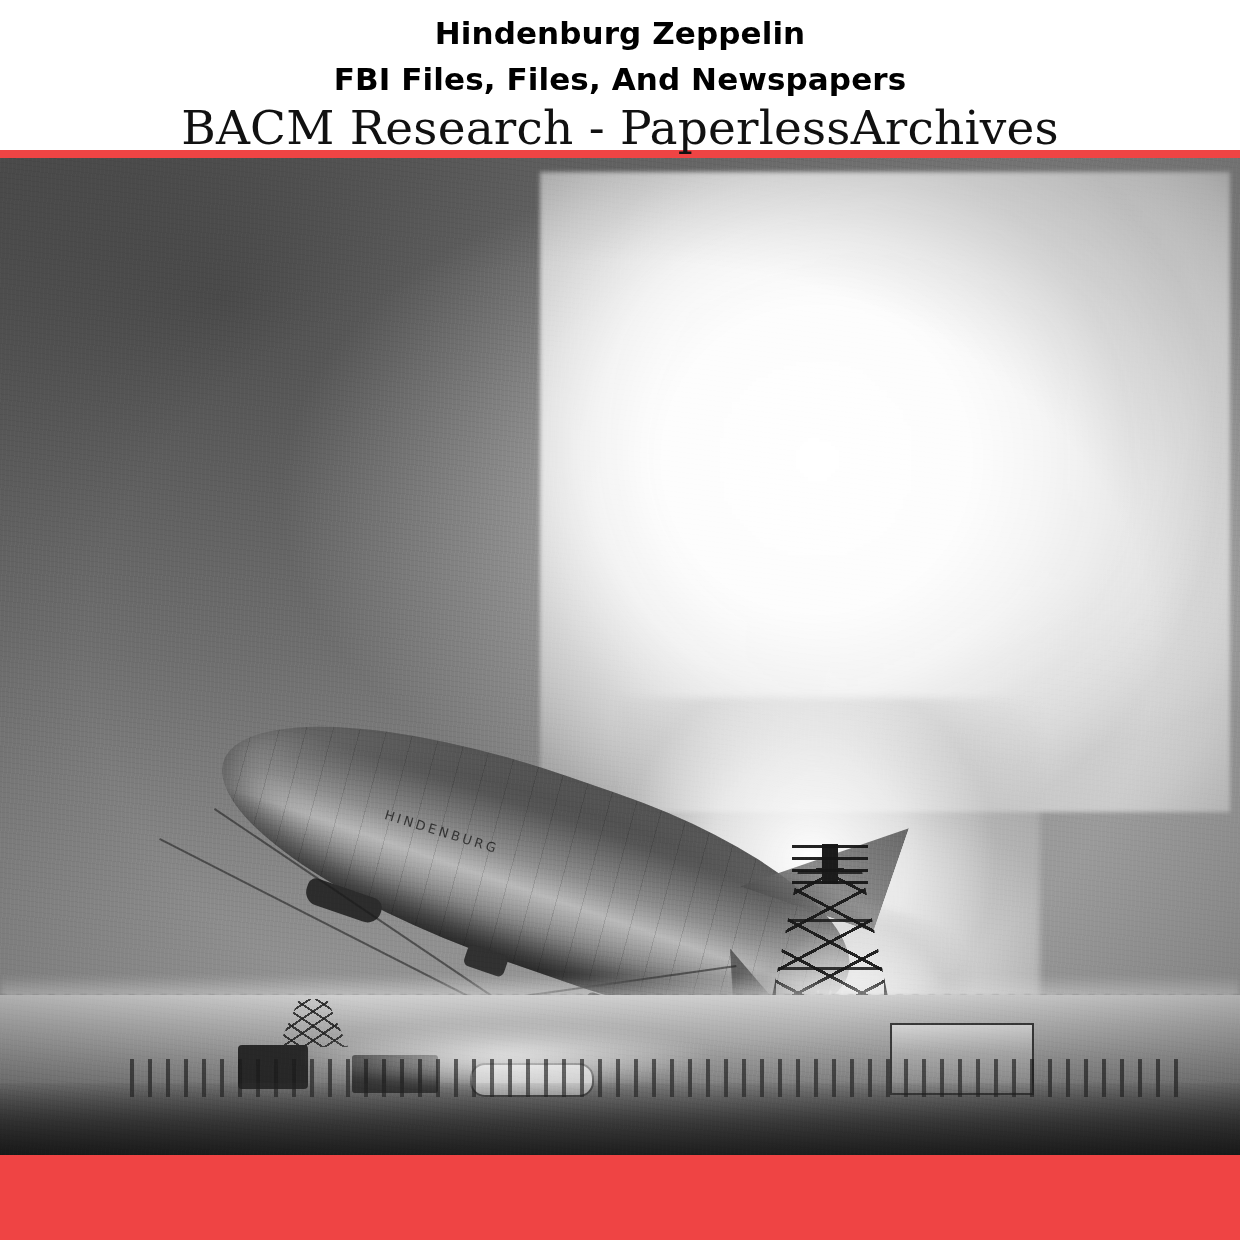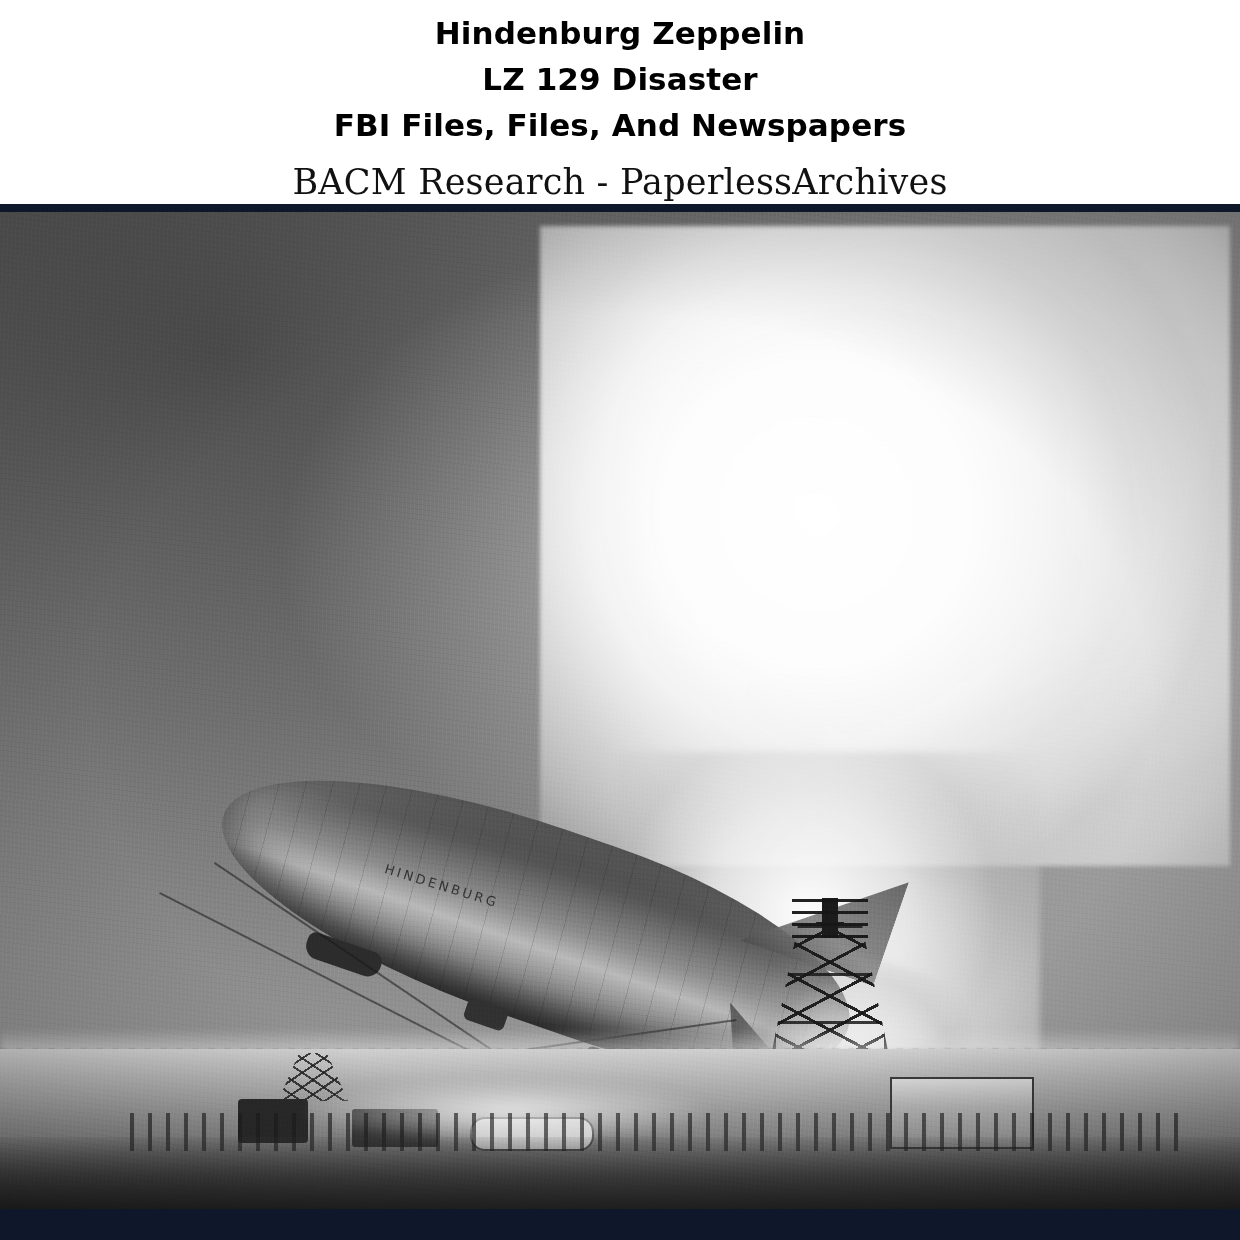--- a/index.html
+++ b/index.html
@@ -11,44 +11,44 @@
     width: 1240px;
     height: 1240px;
     overflow: hidden;
     font-family: "DejaVu Sans", sans-serif;
   }
 
   .cover {
     position: relative;
     width: 1240px;
     height: 1240px;
-    background: #0f172a;
+    background: #ef4444;
     display: flex;
     flex-direction: column;
   }
 
   
   .title-block {
     width: 100%;
     padding-top: 10px;
     text-align: center;
     background: #ffffff;
   }
   .title-line {
     font-family: "DejaVu Sans", sans-serif;
     font-weight: bold;
     font-size: 31px;
     line-height: 46px;
     color: #000000;
     letter-spacing: 0.1px;
   }
   .publisher-line {
-    margin-top: 12px;
+    margin-top: 4px;
     font-family: "DejaVu Serif", serif;
-    font-size: 35px;
+    font-size: 47px;
     line-height: 44px;
     color: #111111;
     letter-spacing: 0.2px;
   }
 
   
   .photo-wrap {
     position: relative;
     width: 1240px;
     height: 997px;
@@ -391,21 +391,20 @@
     pointer-events: none;
   }
 </style>
 </head>
 <body>
 
 <div class="cover">
 
   <div class="title-block">
     <div class="title-line">Hindenburg Zeppelin</div>
-    <div class="title-line">LZ 129 Disaster</div>
     <div class="title-line">FBI Files, Files, And Newspapers</div>
     <div class="publisher-line">BACM Research - PaperlessArchives</div>
   </div>
 
   <div class="photo-wrap">
     <div class="photo"></div>
 
     <div class="smoke-dark"></div>
     <div class="fireball"></div>
     <div class="fireball-lower"></div>

